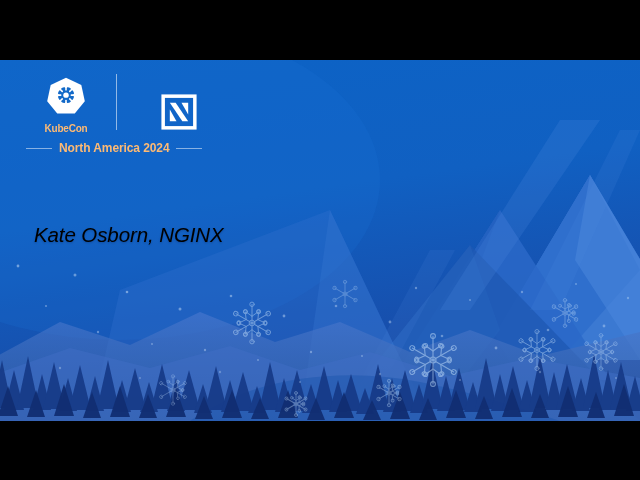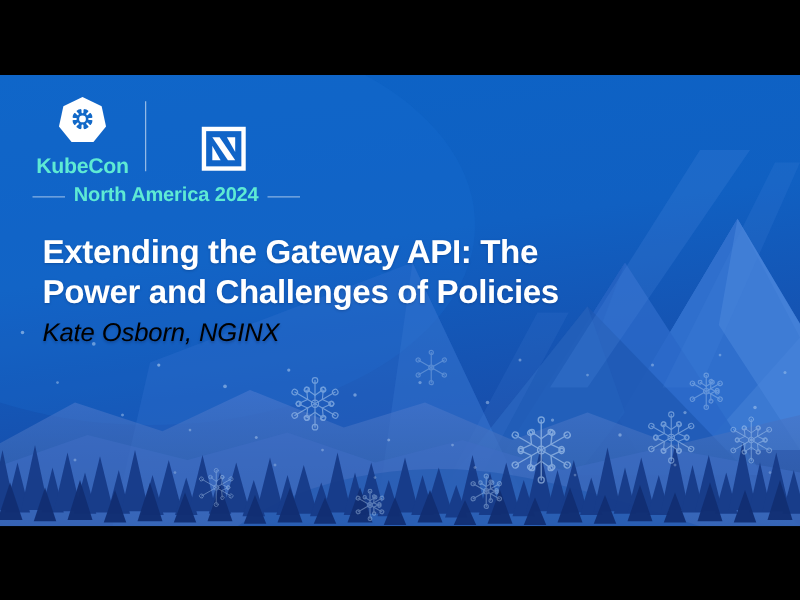--- a/index.html
+++ b/index.html
@@ -73,23 +73,23 @@
   .logo-unit.kube { width: 88px; }
   .logo-unit.cncf { width: 112px; }
 
   .logo-mark {
     height: 44px;
     display: flex;
     align-items: center;
     justify-content: center;
   }
   .logo-word {
-    color: #5eead4;
+    color: #fdba74;
     font-weight: bold;
-    font-size: 17px;
+    font-size: 10px;
     letter-spacing: -0.2px;
     line-height: 1;
     margin-top: 6px;
     white-space: nowrap;
   }
   .logo-divider {
     width: 1px;
     height: 56px;
     background: rgba(255,255,255,0.55);
     margin: 0 6px 4px 6px;
@@ -103,23 +103,23 @@
     padding-left: 4px;
   }
   .logo-sub .rule {
     height: 1px;
     background: rgba(255,255,255,0.5);
     flex: 0 0 auto;
   }
   .logo-sub .rule.left { width: 26px; }
   .logo-sub .rule.right { width: 26px; }
   .logo-sub .sub-text {
-    color: #5eead4;
+    color: #fdba74;
     font-weight: bold;
-    font-size: 16px;
+    font-size: 12px;
     white-space: nowrap;
     letter-spacing: -0.1px;
   }
 
   
   .title-block {
     position: absolute;
     left: 34px;
     top: 125px;
     width: 520px;
@@ -739,20 +739,19 @@
 
       <div class="logo-sub">
         <span class="rule left"></span>
         <span class="sub-text">North America 2024</span>
         <span class="rule right"></span>
       </div>
     </div>
 
     <div class="title-block">
       <div class="talk-title">
-        <span>Extending the Gateway API: The</span><br>
-        <span>Power and Challenges of Policies</span>
+        <br>
       </div>
       <div class="talk-speaker">Kate Osborn, NGINX</div>
     </div>
 
   </div>
 </div>
 
 </body></html>

